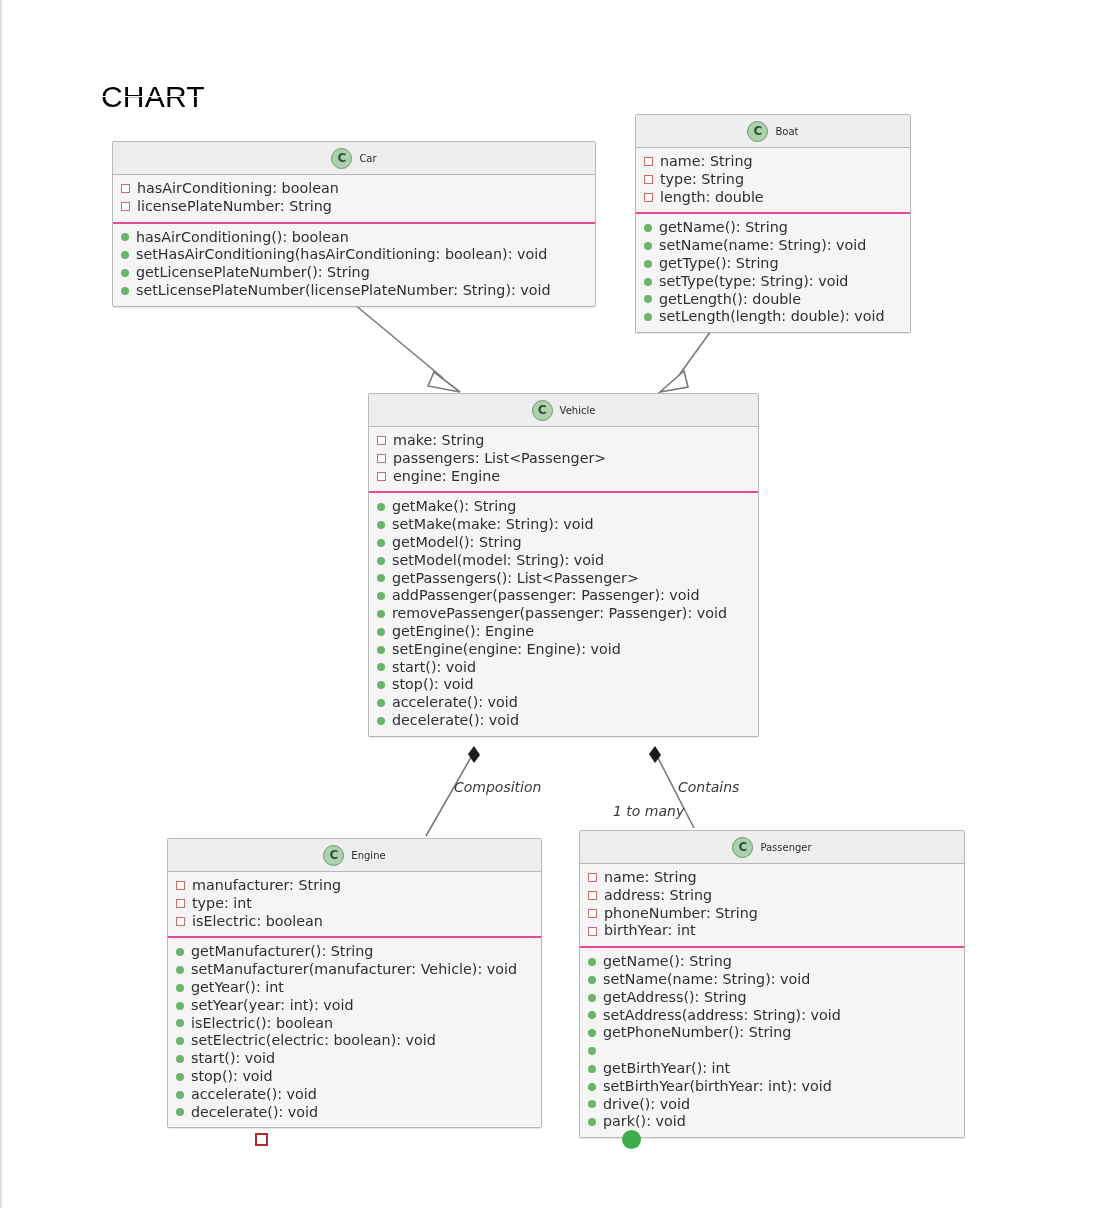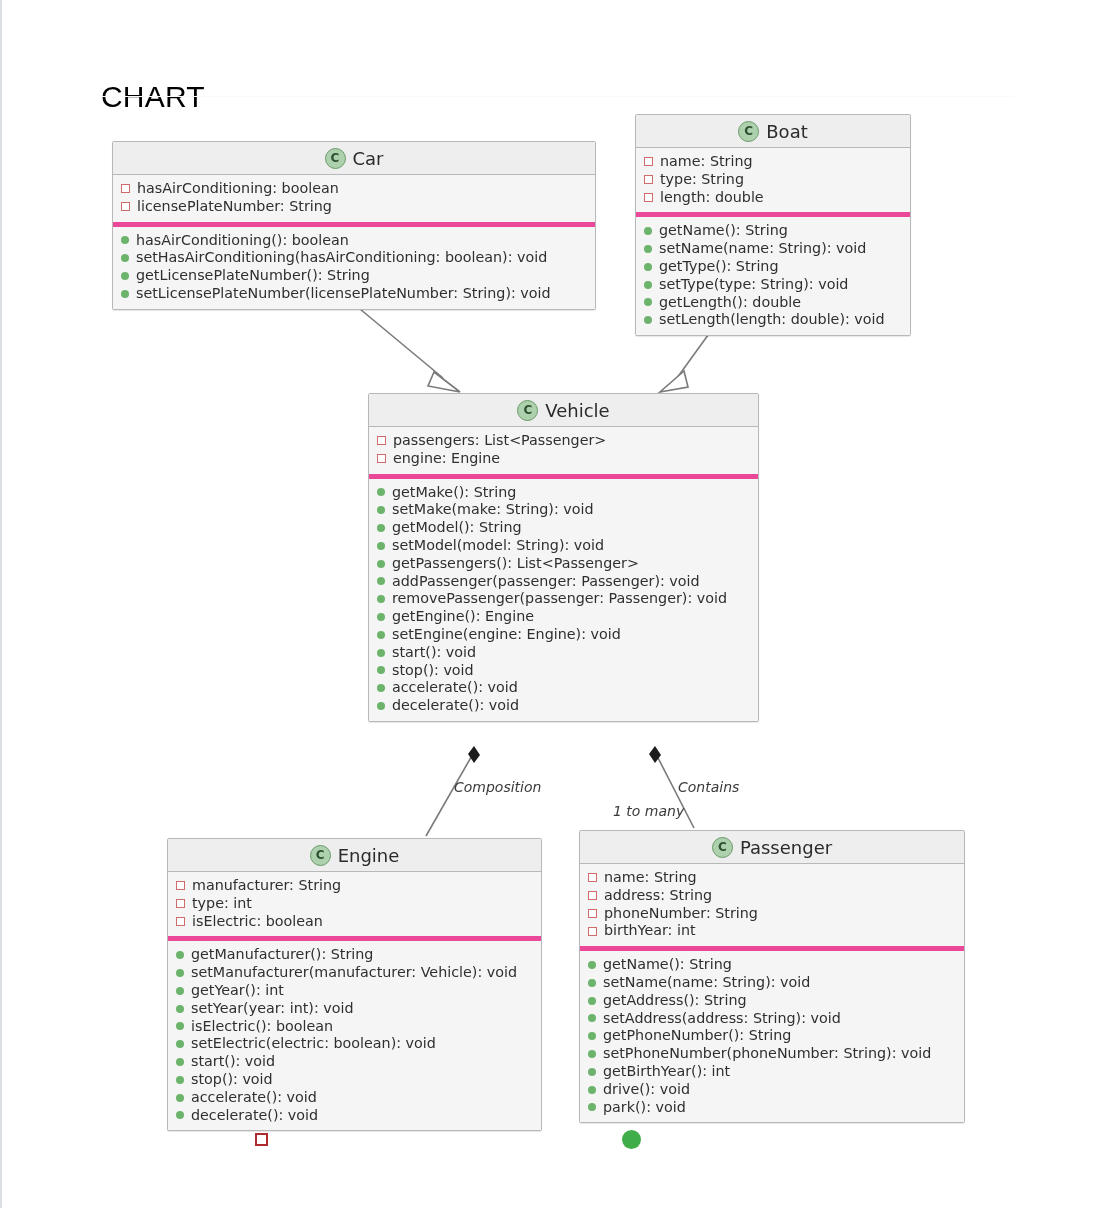--- a/index.html
+++ b/index.html
@@ -86,30 +86,30 @@
     color: #2f5130;
     font-size: 12px;
     font-weight: bold;
     display: flex;
     align-items: center;
     justify-content: center;
     line-height: 1;
     flex: none;
   }
   .class-name {
-    font-size: 18px;
+    font-size: 10px;
     color: #2b2b2b;
     white-space: nowrap;
   }
   .uml-section {
     padding: 5px 6px 6px 8px;
     background: #f5f5f5;
   }
   .uml-section.attrs {
-    border-bottom: 5px solid #ec4899;
+    border-bottom: 2px solid #ec4899;
   }
   .member {
     display: flex;
     align-items: center;
     gap: 7px;
     height: 17.8px;
     white-space: nowrap;
   }
   .member-text {
     font-size: 14.3px;
@@ -278,20 +278,24 @@
     </div>
 
     <div class="uml-class" id="class-vehicle" style="left:366px; top:393px; width:391px;">
       <div class="uml-header">
         <span class="class-icon">C</span>
         <span class="class-name">Vehicle</span>
       </div>
       <div class="uml-section attrs">
         <div class="member">
           <span class="marker-field"></span>
+          <span class="member-text">make: String</span>
+        </div>
+        <div class="member">
+          <span class="marker-field"></span>
           <span class="member-text">passengers: List&lt;Passenger&gt;</span>
         </div>
         <div class="member">
           <span class="marker-field"></span>
           <span class="member-text">engine: Engine</span>
         </div>
       </div>
       <div class="uml-section methods">
         <div class="member">
           <span class="marker-method"></span>
@@ -450,25 +454,28 @@
         <div class="member">
           <span class="marker-method"></span>
           <span class="member-text">setAddress(address: String): void</span>
         </div>
         <div class="member">
           <span class="marker-method"></span>
           <span class="member-text">getPhoneNumber(): String</span>
         </div>
         <div class="member">
           <span class="marker-method"></span>
-          <span class="member-text">setPhoneNumber(phoneNumber: String): void</span>
         </div>
         <div class="member">
           <span class="marker-method"></span>
           <span class="member-text">getBirthYear(): int</span>
+        </div>
+        <div class="member">
+          <span class="marker-method"></span>
+          <span class="member-text">setBirthYear(birthYear: int): void</span>
         </div>
         <div class="member">
           <span class="marker-method"></span>
           <span class="member-text">drive(): void</span>
         </div>
         <div class="member">
           <span class="marker-method"></span>
           <span class="member-text">park(): void</span>
         </div>
       </div>

